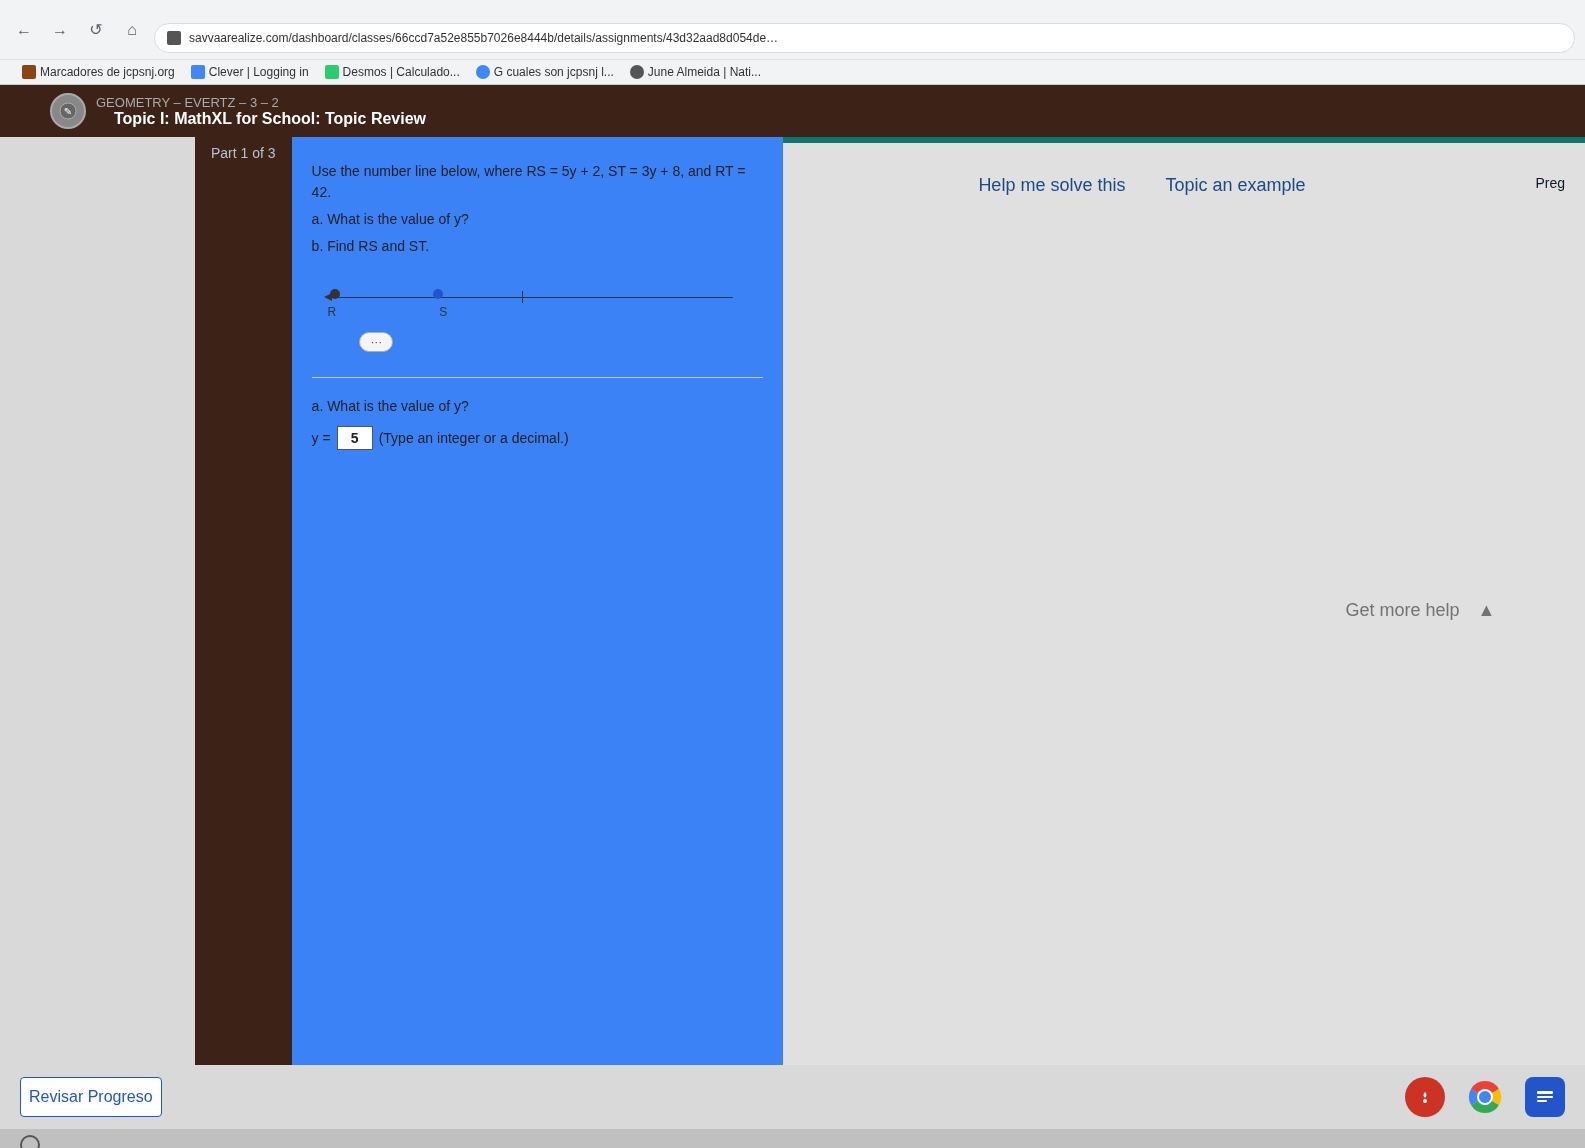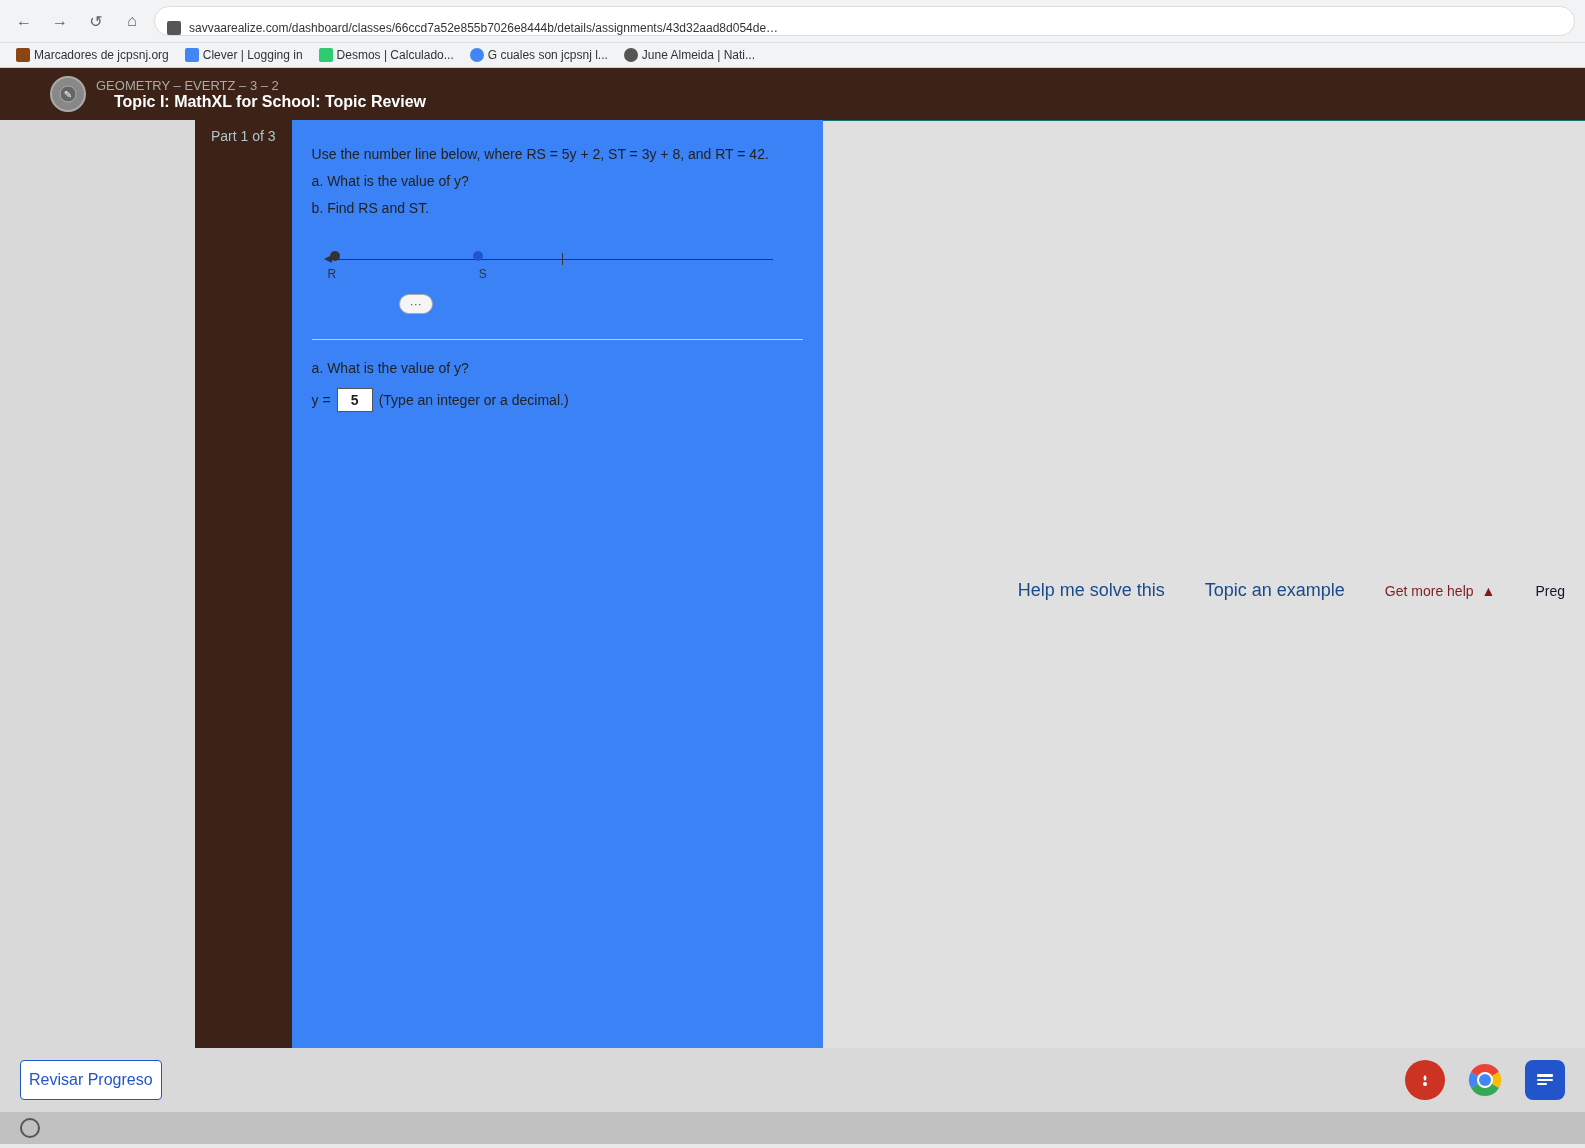--- a/index.html
+++ b/index.html
@@ -39,35 +39,36 @@
     .address-bar {
       flex: 1;
       height: 30px;
       border-radius: 15px;
       border: 1px solid #ddd;
       background: #fff;
       padding: 0 12px;
       font-size: 12px;
       color: #333;
       display: flex;
-      align-items: flex-end;
+      align-items: center;
       gap: 8px;
+      margin-top: 17px;
     }
 
     .address-icon {
       width: 16px; height: 16px;
       background: #555;
       border-radius: 2px;
       flex-shrink: 0;
     }
 
     .bookmarks-bar {
       display: flex;
       align-items: center;
-      padding: 3px 10px;
+      padding: 3px 16px;
       gap: 4px;
       font-size: 12px;
       color: #333;
       border-top: 1px solid #e0e0e0;
       background: #f1f3f4;
     }
 
     .bookmark-item {
       display: flex;
       align-items: center;
@@ -268,40 +269,39 @@
       justify-content: center;
       font-size: 14px;
       font-weight: bold;
     }
 
     
     .action-bar {
       background: #e0e0e0;
       padding: 32px 20px 20px 195px;
       display: flex;
-      align-items: center;
       gap: 40px;
-      border-top: 1px solid #0f766e;
+      border-top: 6px solid #0f766e;
     }
 
     .action-link {
       font-size: 18px;
       color: #1a4a8a;
       cursor: pointer;
       text-decoration: none;
       font-weight: 500;
     }
 
     .action-link-arrow {
-      font-size: 14px;
-      color: #7f1d1d;
-      cursor: pointer;
-      display: flex;
-      align-items: center;
-      gap: 8px;
+      font-size: 18px;
+      color: #737373;
+      cursor: pointer;
+      display: flex;
+      align-items: center;
+      gap: 18px;
     }
 
     .preg-text {
       margin-left: auto;
       font-size: 14px;
       color: #0f172a;
     }
 
     
     .page-footer {

